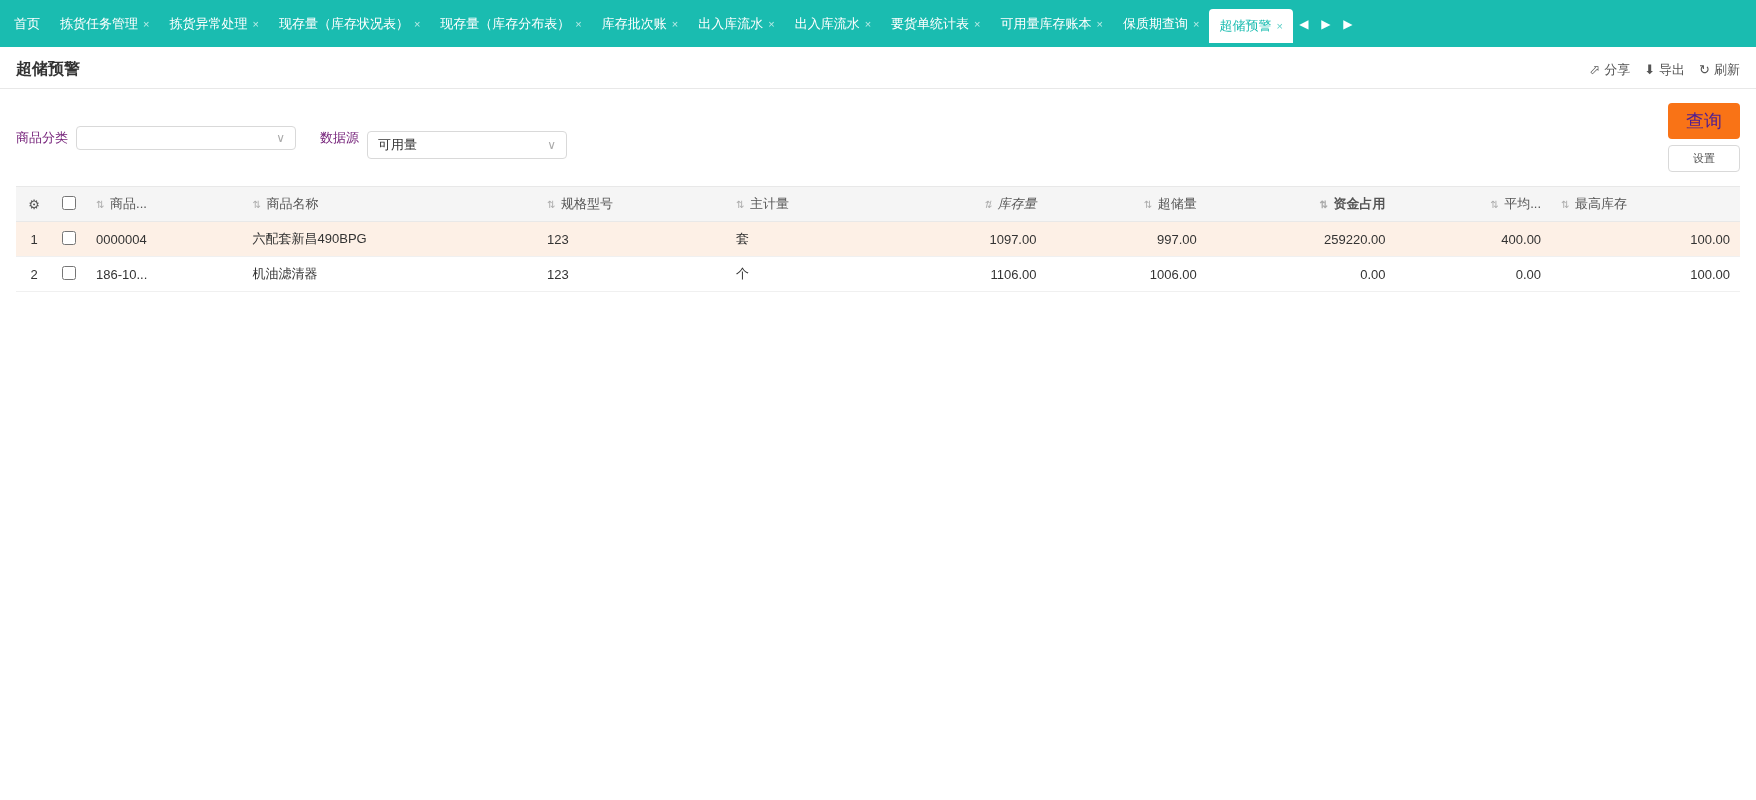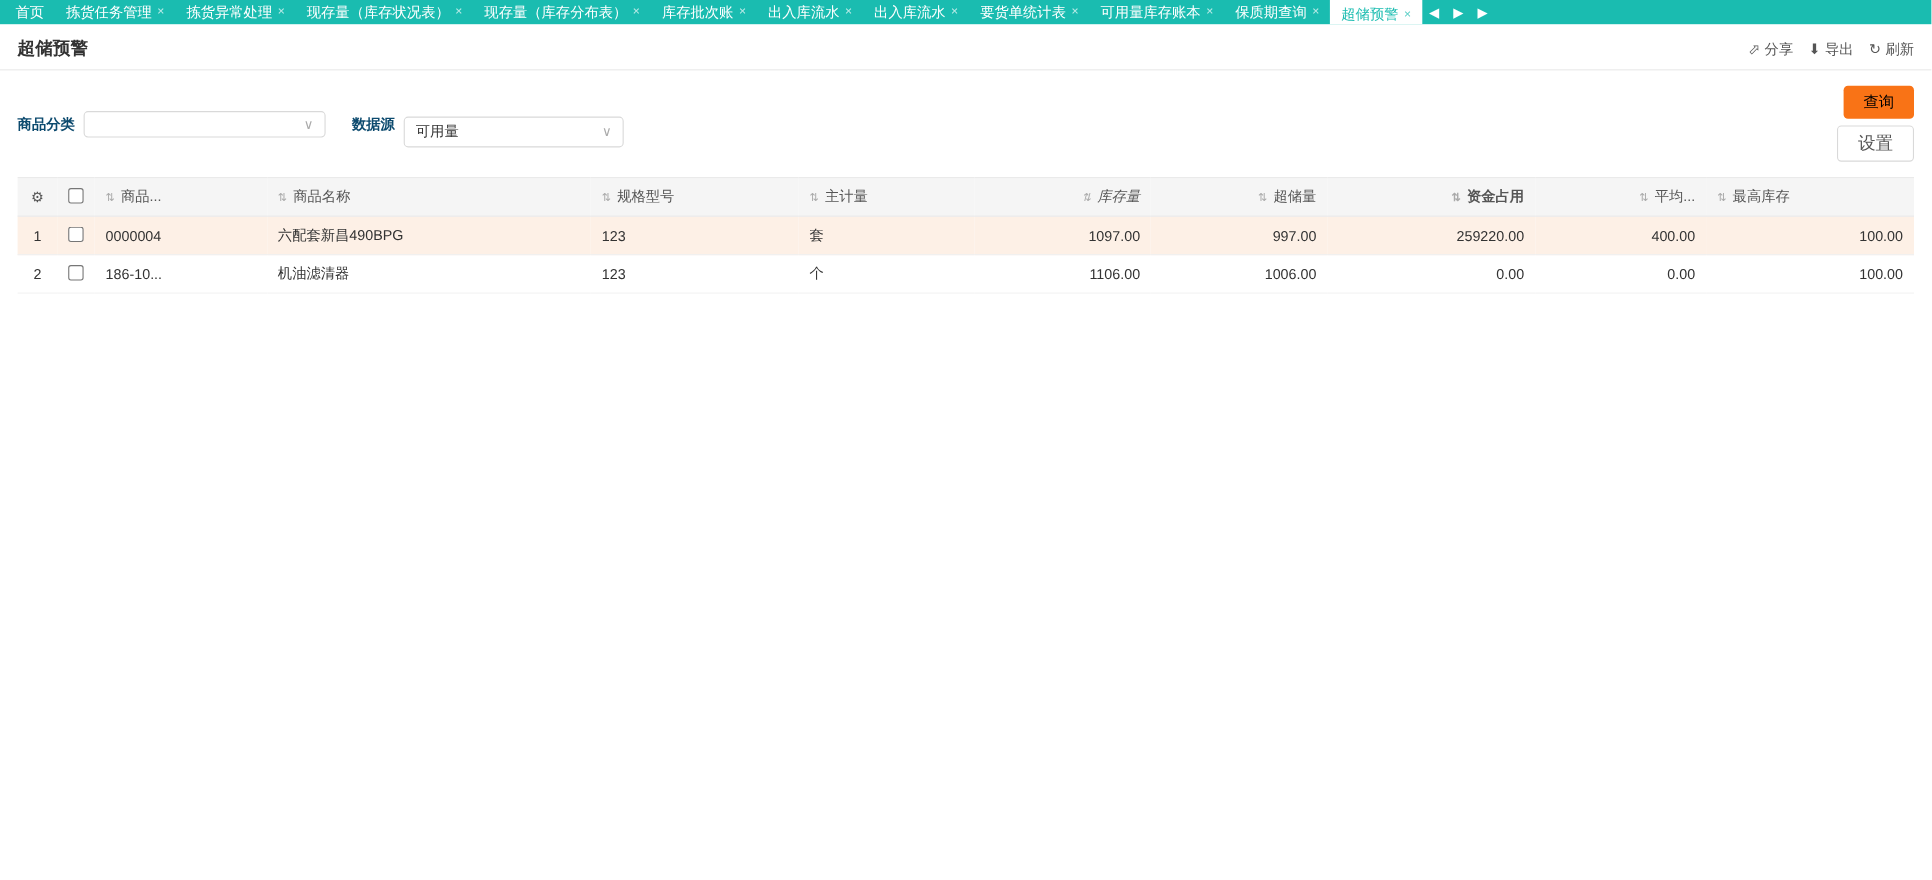--- a/index.html
+++ b/index.html
@@ -3,21 +3,21 @@
   <meta charset="utf-8">
   <style>
     * { box-sizing: border-box; margin: 0; padding: 0; }
     body { font-family: "Microsoft YaHei", Arial, sans-serif; font-size: 13px; background: #fff; color: #333; overflow-x: hidden; }
 
     
     .top-nav {
       display: flex;
       align-items: center;
       background: #1abcb0;
-      height: 22px;
+      height: 47px;
       padding: 0 4px;
       gap: 0;
       overflow: hidden;
     }
     .nav-item {
       display: flex;
       align-items: center;
       padding: 0 10px;
       height: 38px;
       color: #fff;
@@ -85,55 +85,54 @@
       padding: 14px 16px;
       gap: 24px;
     }
     .filter-group {
       display: flex;
       align-items: center;
       gap: 8px;
     }
     .filter-label {
       font-size: 13px;
-      color: #0c4a6e;
+      color: #701a75;
       white-space: nowrap;
-      font-weight: bold;
     }
     .filter-select {
       display: flex;
       align-items: center;
       border: 1px solid #d9d9d9;
       border-radius: 4px;
       padding: 4px 10px;
       min-width: 220px;
       background: #fff;
       cursor: pointer;
       justify-content: space-between;
       font-size: 13px;
       color: #999;
     }
     .filter-select .chevron { color: #aaa; font-size: 12px; }
     .filter-btn-query {
       margin-left: auto;
       background: #f97316;
-      color: #000000;
+      color: #4c1d95;
       border: none;
       border-radius: 4px;
       padding: 6px 18px;
-      font-size: 14px;
+      font-size: 18px;
       cursor: pointer;
     }
     .filter-btn-set {
       background: #fff;
       color: #555;
       border: 1px solid #d9d9d9;
       border-radius: 4px;
       padding: 5px 18px;
-      font-size: 16px;
+      font-size: 11px;
       cursor: pointer;
     }
 
     
     .table-container {
       padding: 0 16px;
     }
     table {
       width: 100%;
       border-collapse: collapse;

